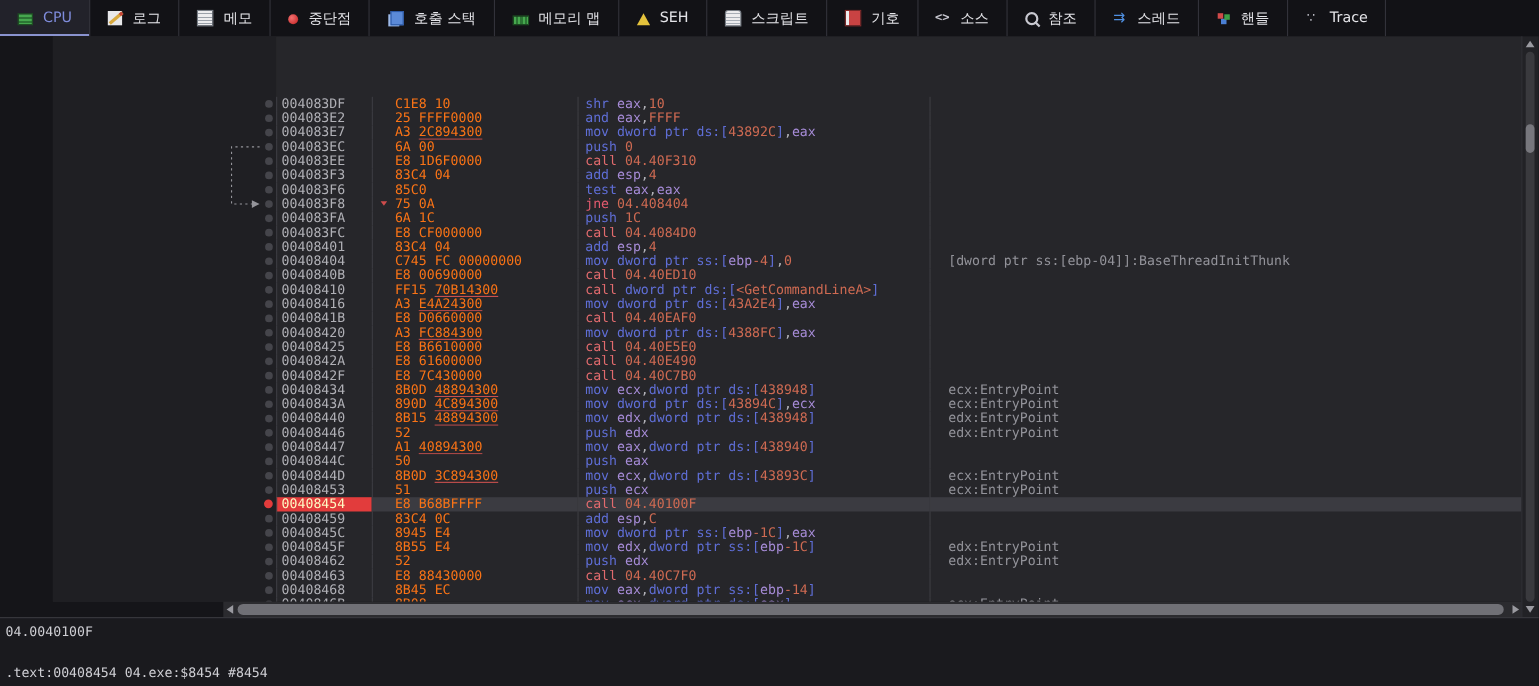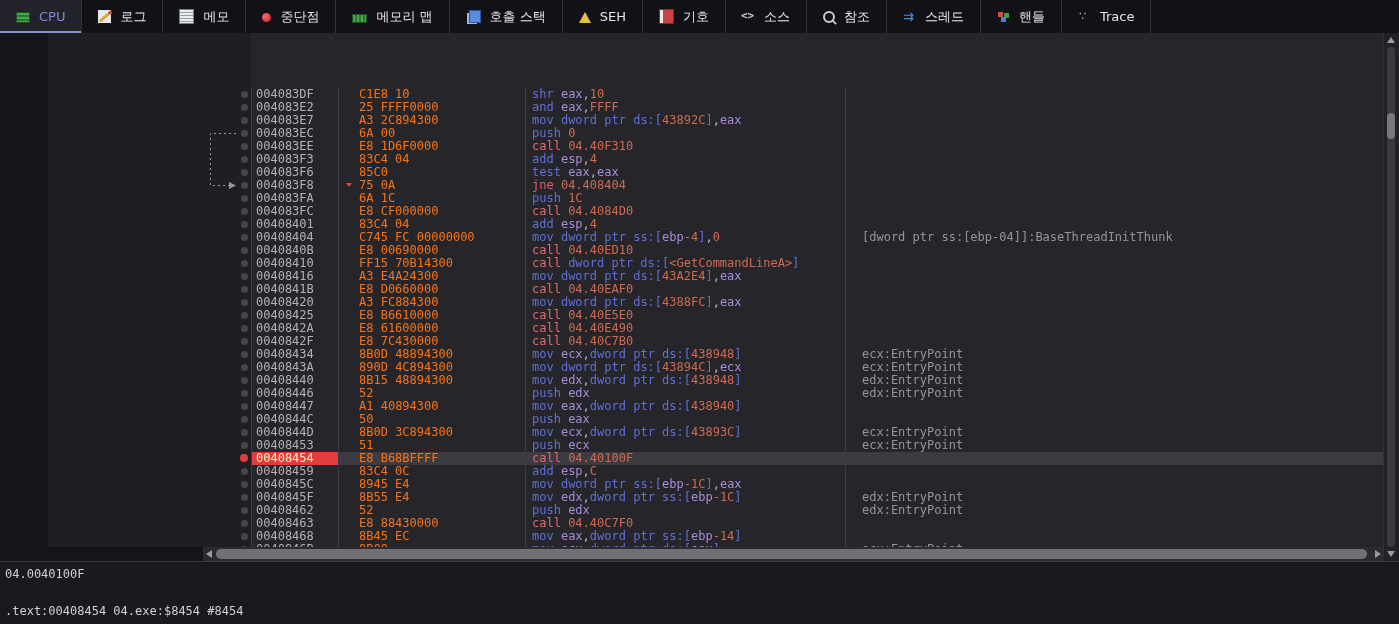--- a/index.html
+++ b/index.html
@@ -46,21 +46,21 @@
   .row>div{box-sizing:border-box;overflow:hidden;}
   .gut{width:203px;position:relative;flex:none;}
   .dot{position:absolute;right:3px;top:3px;width:7px;height:7px;border-radius:50%;background:#45454b;}
   .dot.bp{background:#e23c3c;width:8px;height:8px;top:2px;}
   .ca{width:87px;flex:none;border-left:1px solid #3c3c42;padding-left:4px;color:#b0b0b6;}
   .cb{width:187px;flex:none;border-left:1px solid #3c3c42;padding-left:20px;color:#f97316;position:relative;}
   .ci{width:320px;flex:none;border-left:1px solid #3c3c42;padding-left:6px;}
   .cc{flex:1;border-left:1px solid #3c3c42;padding-left:16px;color:#93939a;}
   .row.sel .ca{background:#e23c3c;color:#fef9c3;}
   .row.sel .cb,.row.sel .ci,.row.sel .cc{background:#3b3b41;}
-  .u{text-decoration-color:#c9504e;text-underline-offset:2px;}
+  .u{text-decoration:underline;text-decoration-color:#c9504e;text-underline-offset:2px;}
   .jind{position:absolute;left:7px;top:4px;width:0;height:0;
         border-left:3px solid transparent;border-right:3px solid transparent;border-top:4px solid #cf4c4c;}
   .tk-mn,.tk-mem{color:#5f6ed6;}
   .tk-call{color:#e26b6e;}
   .tk-jmp{color:#e25a6e;}
   .tk-reg{color:#a78cd8;}
   .tk-num{color:#ce6a52;}
   .tk-pun{color:#b2b2b8;}
 
   
@@ -98,30 +98,34 @@
       </div>
     <div class="tab">
         <span class="ti ic-notes"></span>
         <span>메모</span>
       </div>
     <div class="tab">
         <span class="ti ic-bp"></span>
         <span>중단점</span>
       </div>
     <div class="tab">
+        <span class="ti ic-stack"></span>
+        <span>호출 스택</span>
+      </div>
+    <div class="tab">
         <span class="ti ic-mem"></span>
         <span>메모리 맵</span>
       </div>
     <div class="tab">
-        <span class="ti ic-stack"></span>
-        <span>호출 스택</span>
+        <span class="ti ic-seh"></span>
+        <span>SEH</span>
       </div>
     <div class="tab">
-        <span class="ti ic-seh"></span>
-        <span>SEH</span>
+        <span class="ti ic-script"></span>
+        <span>스크립트</span>
       </div>
     <div class="tab">
         <span class="ti ic-symbols"></span>
         <span>기호</span>
       </div>
     <div class="tab">
         <span class="ti ic-source"></span>
         <span>소스</span>
       </div>
     <div class="tab">

